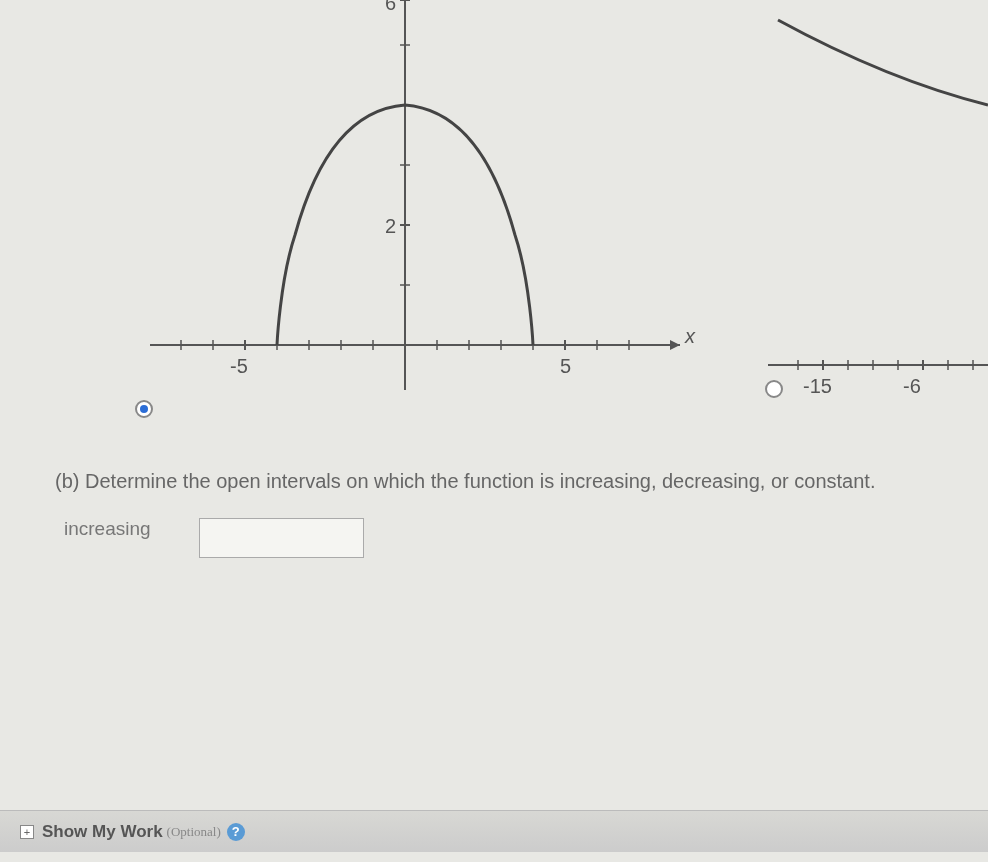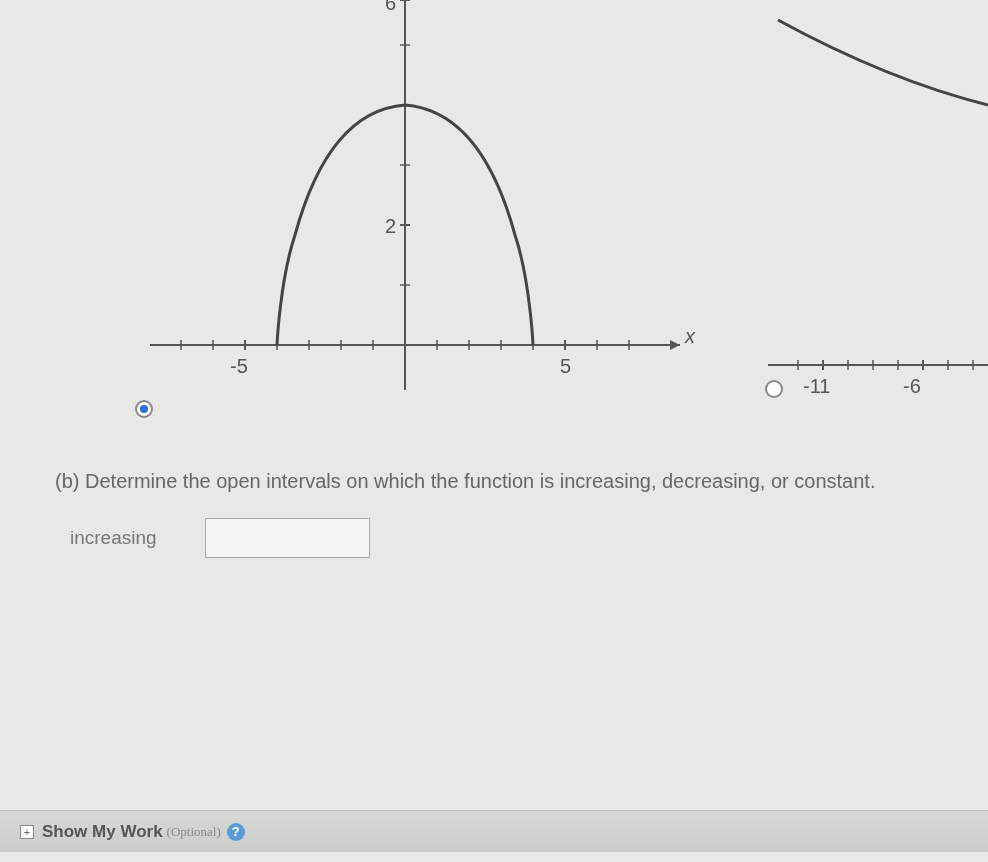--- a/index.html
+++ b/index.html
@@ -79,23 +79,22 @@
     .question-text {
       font-size: 20px;
       color: #666;
       margin-bottom: 25px;
     }
     .part-label {
       color: #666;
     }
     .input-row {
       display: flex;
-      align-items: center;
       margin-bottom: 22px;
-      margin-left: 15px;
+      margin-left: 9px;
     }
     .input-label {
       width: 135px;
       font-size: 19px;
       color: #777;
     }
     .answer-input {
       width: 165px;
       height: 40px;
       border: 1px solid #aaa;
@@ -216,21 +215,21 @@
     <line x1="0" y1="35" x2="220" y2="35" stroke="#555" stroke-width="2"></line>
     <line x1="30" y1="30" x2="30" y2="40" stroke="#555" stroke-width="1.5"></line>
     <line x1="55" y1="30" x2="55" y2="40" stroke="#555" stroke-width="2"></line>
     <line x1="80" y1="30" x2="80" y2="40" stroke="#555" stroke-width="1.5"></line>
     <line x1="105" y1="30" x2="105" y2="40" stroke="#555" stroke-width="1.5"></line>
     <line x1="130" y1="30" x2="130" y2="40" stroke="#555" stroke-width="1.5"></line>
     <line x1="155" y1="30" x2="155" y2="40" stroke="#555" stroke-width="2"></line>
     <line x1="180" y1="30" x2="180" y2="40" stroke="#555" stroke-width="1.5"></line>
     <line x1="205" y1="30" x2="205" y2="40" stroke="#555" stroke-width="1.5"></line>
   </svg>
-  <div class="tick-label" style="left:35px; top:45px;">-11</div>
+  <div class="tick-label" style="left:35px; top:45px;">-15</div>
   <div class="tick-label" style="left:135px; top:45px;">-6</div>
 </div>
 
 <svg class="second-curve" width="220" height="120" style="top:10px;">
   <path d="M 10 10 Q 120 70 220 95" fill="none" stroke="#444" stroke-width="3"></path>
 </svg>
 
 <div class="radio-container" style="top:400px; left:135px;">
   <span class="radio-btn selected"></span>
 </div>

